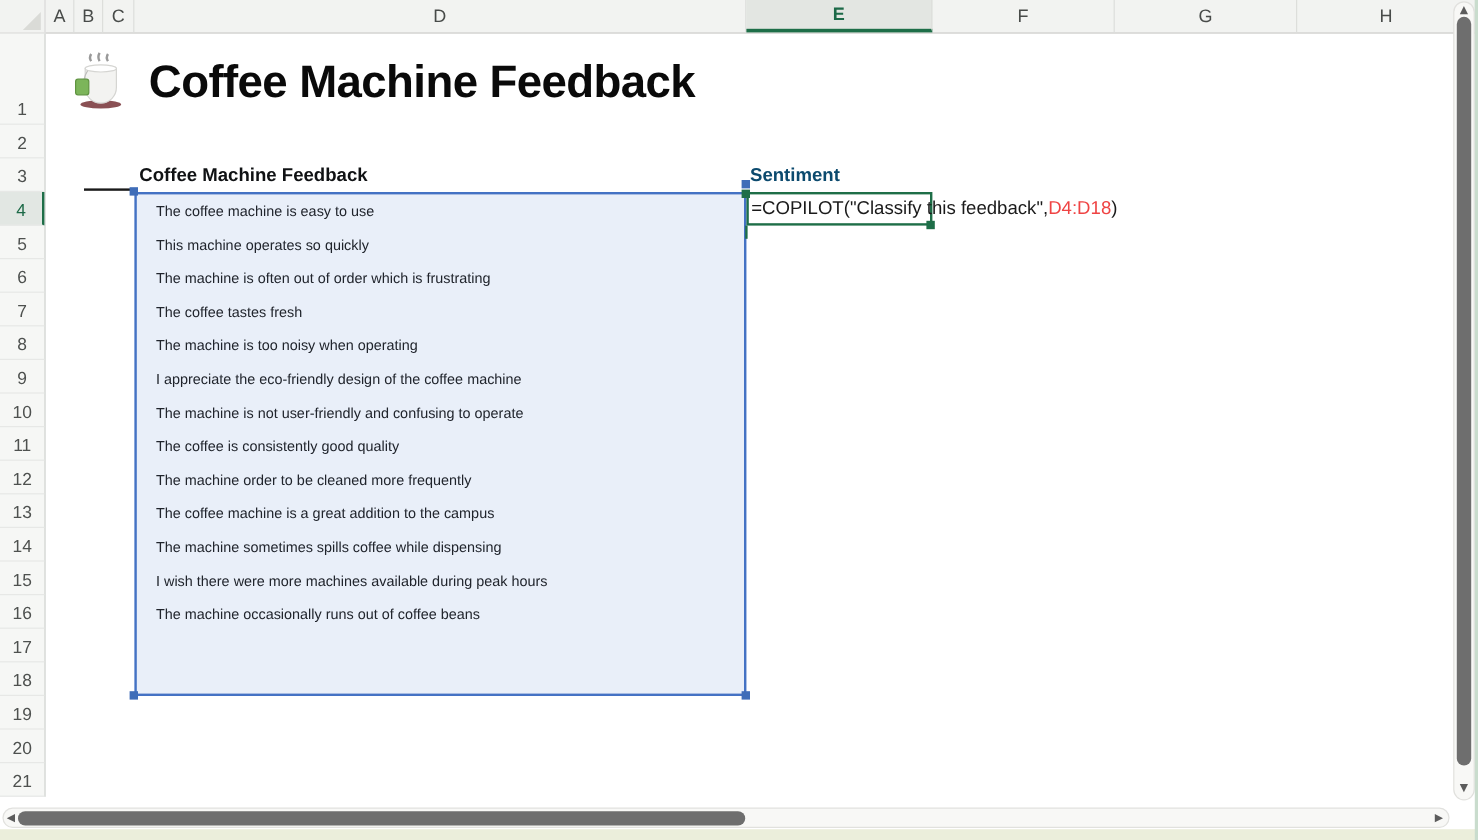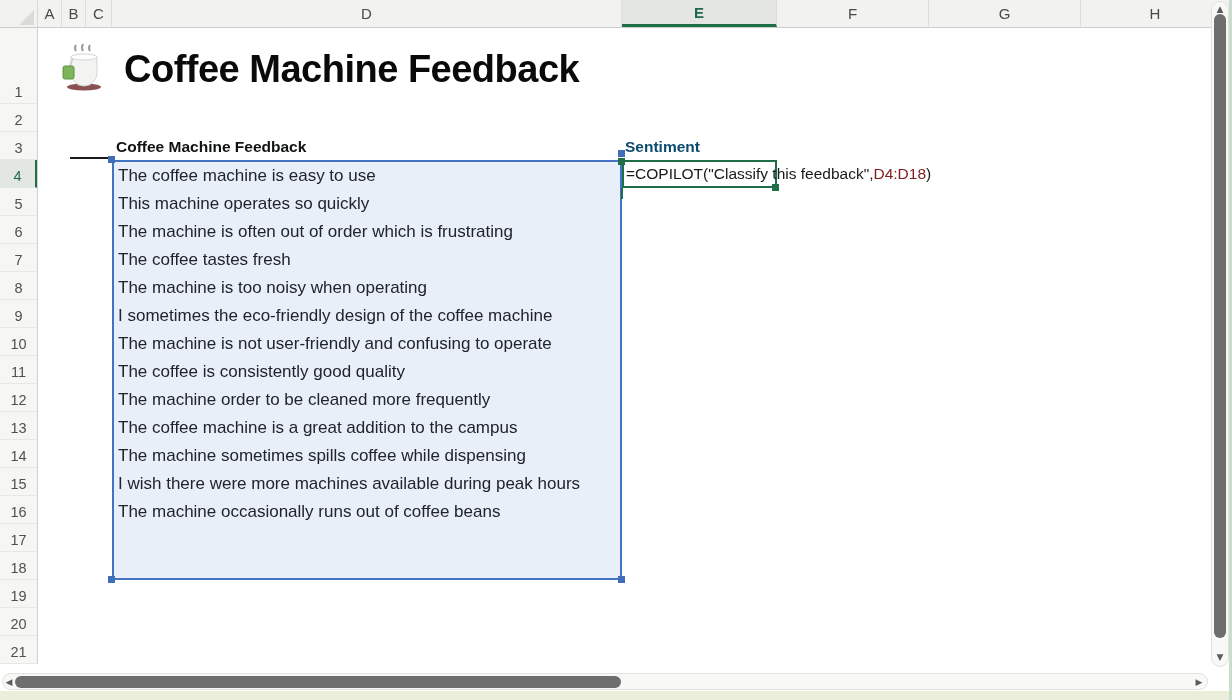--- a/index.html
+++ b/index.html
@@ -22,31 +22,31 @@
 
   
   .sheet-title{position:absolute;left:124px;top:48px;font-size:38px;font-weight:bold;letter-spacing:-0.5px;color:#0a0a0a;white-space:nowrap;}
   .cup{position:absolute;left:60px;top:42px;}
   .hdr-feedback{position:absolute;left:116px;top:132px;height:28px;line-height:30px;font-size:15.5px;font-weight:bold;color:#101214;white-space:nowrap;}
   .hdr-sentiment{position:absolute;left:625px;top:132px;height:28px;line-height:30px;font-size:15.5px;font-weight:bold;color:#0c4a6e;white-space:nowrap;}
   .dash-mark{position:absolute;left:70px;top:157px;width:41px;height:2px;background:#1a1a1a;}
 
   
   .range{position:absolute;left:112px;top:160px;width:510px;height:420px;background:#e9eff9;border:2px solid #4472c4;box-sizing:border-box;}
-  .range .cellrow{height:28px;line-height:28px;padding-left:4px;font-size:17px;color:#20242c;white-space:nowrap;}
+  .range .cellrow{height:28px;line-height:28px;padding-left:16px;font-size:12px;color:#20242c;white-space:nowrap;}
   .handle{position:absolute;width:7px;height:7px;background:#3f6db8;}
   .h-tl{left:108px;top:156px;} .h-tr{left:618px;top:150px;} .h-bl{left:108px;top:576px;} .h-br{left:618px;top:576px;}
 
   
   .editcell{position:absolute;left:622px;top:160px;width:155px;height:28px;border:2px solid #1e6e48;box-sizing:border-box;background:transparent;}
   .ghandle{position:absolute;width:7px;height:7px;background:#1e6e48;}
   .gh-tl{left:618px;top:158px;} .gh-br{left:772px;top:184px;}
   .gtail{position:absolute;left:621px;top:188px;width:2px;height:11px;background:#1e6e48;}
   .formula{position:absolute;left:626px;top:160px;height:28px;line-height:28px;font-size:15.5px;color:#1a1a1a;white-space:nowrap;}
-  .formula .ref{color:#7f1d1d;}
+  .formula .ref{color:#ef4444;}
 
   
   .right-strip{position:absolute;right:0;top:0;width:3px;height:700px;background:#c9dccd;}
   .bottom-strip{position:absolute;left:0;top:691px;width:1232px;height:9px;background:#ebeedb;}
   .vtrack{position:absolute;left:1211px;top:1px;width:18px;height:666px;background:#f8f8f6;border:1px solid #e1e1de;border-radius:9px;box-sizing:border-box;}
   .vthumb{position:absolute;left:1214px;top:14px;width:12px;height:624px;background:#6e6e6e;border-radius:6px;}
   .htrack{position:absolute;left:2px;top:673px;width:1206px;height:17px;background:#f8f8f6;border:1px solid #e1e1de;border-radius:9px;box-sizing:border-box;}
   .hthumb{position:absolute;left:15px;top:676px;width:606px;height:12px;background:#6e6e6e;border-radius:6px;}
   .arrow{position:absolute;font-family:"DejaVu Sans",sans-serif;font-size:9px;color:#5c5c5c;width:14px;height:14px;display:flex;align-items:center;justify-content:center;}
   .a-up{left:1213px;top:2px;} .a-down{left:1213px;top:650px;} .a-left{left:2px;top:675px;} .a-right{left:1192px;top:675px;}
@@ -109,21 +109,21 @@
   <div class="hdr-feedback">Coffee Machine Feedback</div>
   <div class="hdr-sentiment">Sentiment</div>
   <div class="dash-mark"></div>
 
   <div class="range">
     <div class="cellrow">The coffee machine is easy to use</div>
     <div class="cellrow">This machine operates so quickly</div>
     <div class="cellrow">The machine is often out of order which is frustrating</div>
     <div class="cellrow">The coffee tastes fresh</div>
     <div class="cellrow">The machine is too noisy when operating</div>
-    <div class="cellrow">I sometimes the eco-friendly design of the coffee machine</div>
+    <div class="cellrow">I appreciate the eco-friendly design of the coffee machine</div>
     <div class="cellrow">The machine is not user-friendly and confusing to operate</div>
     <div class="cellrow">The coffee is consistently good quality</div>
     <div class="cellrow">The machine order to be cleaned more frequently</div>
     <div class="cellrow">The coffee machine is a great addition to the campus</div>
     <div class="cellrow">The machine sometimes spills coffee while dispensing</div>
     <div class="cellrow">I wish there were more machines available during peak hours</div>
     <div class="cellrow">The machine occasionally runs out of coffee beans</div>
   </div>
   <div class="handle h-tl"></div>
   <div class="handle h-tr"></div>

